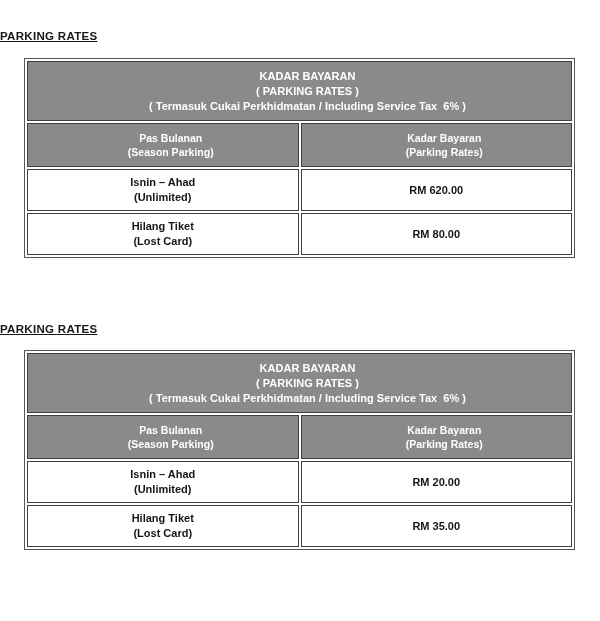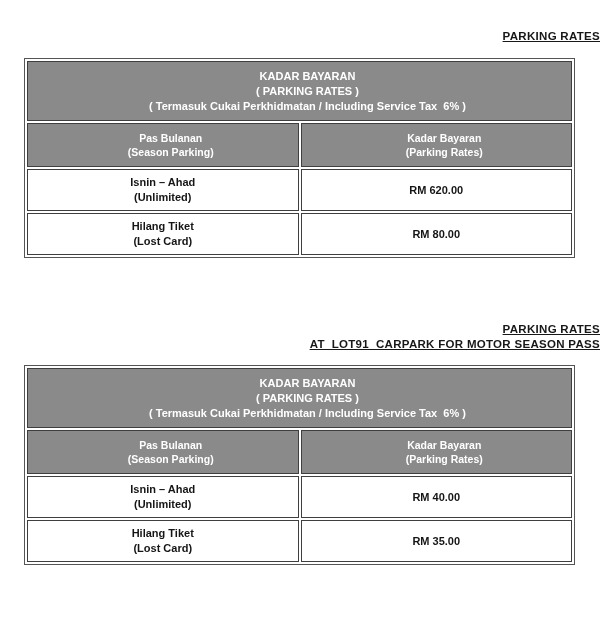--- a/index.html
+++ b/index.html
@@ -9,21 +9,21 @@
     font-family: "Liberation Sans", sans-serif;
     font-weight: bold;
     color: #1c1c1c;
   }
   .page {
     position: relative;
     width: 600px; height: 621px;
     padding-top: 29px;
     overflow: hidden;
   }
-  .title-block { text-align: right; }
+  .title-block { text-align: left; }
   .title-line {
     font-size: 11.5px;
     line-height: 15px;
     letter-spacing: 0.3px;
     text-decoration: underline;
     white-space: pre-wrap;
     color: #171717;
   }
   .rates-table {
     width: 551px;
@@ -102,21 +102,20 @@
         </td>
         <td class="data-cell col-value">RM 80.00</td>
       </tr>
     </tbody>
       </table>
   </div>
 
   <div class="section-motor">
     <div class="title-block">
       <div class="title-line">PARKING RATES</div>
-      <div class="title-line">AT  LOT91  CARPARK FOR MOTOR SEASON PASS</div>
     </div>
 
     <table class="rates-table">
       <tbody>
           <tr>
         <td colspan="2" class="gray-cell main-header-cell">
           <span class="line hl">KADAR BAYARAN</span>
           <span class="line hl">( PARKING RATES )</span>
           <span class="line hl">( Termasuk Cukai Perkhidmatan / Including Service Tax  6% )</span>
         </td>
@@ -129,21 +128,21 @@
         <th class="gray-cell col-header-cell col-value">
           <span class="line">Kadar Bayaran</span>
           <span class="line">(Parking Rates)</span>
         </th>
       </tr>
       <tr>
         <td class="data-cell col-label">
           <span class="line">Isnin – Ahad</span>
           <span class="line">(Unlimited)</span>
         </td>
-        <td class="data-cell col-value">RM 40.00</td>
+        <td class="data-cell col-value">RM 20.00</td>
       </tr>
       <tr>
         <td class="data-cell col-label">
           <span class="line">Hilang Tiket</span>
           <span class="line">(Lost Card)</span>
         </td>
         <td class="data-cell col-value">RM 35.00</td>
       </tr>
     </tbody>
       </table>

